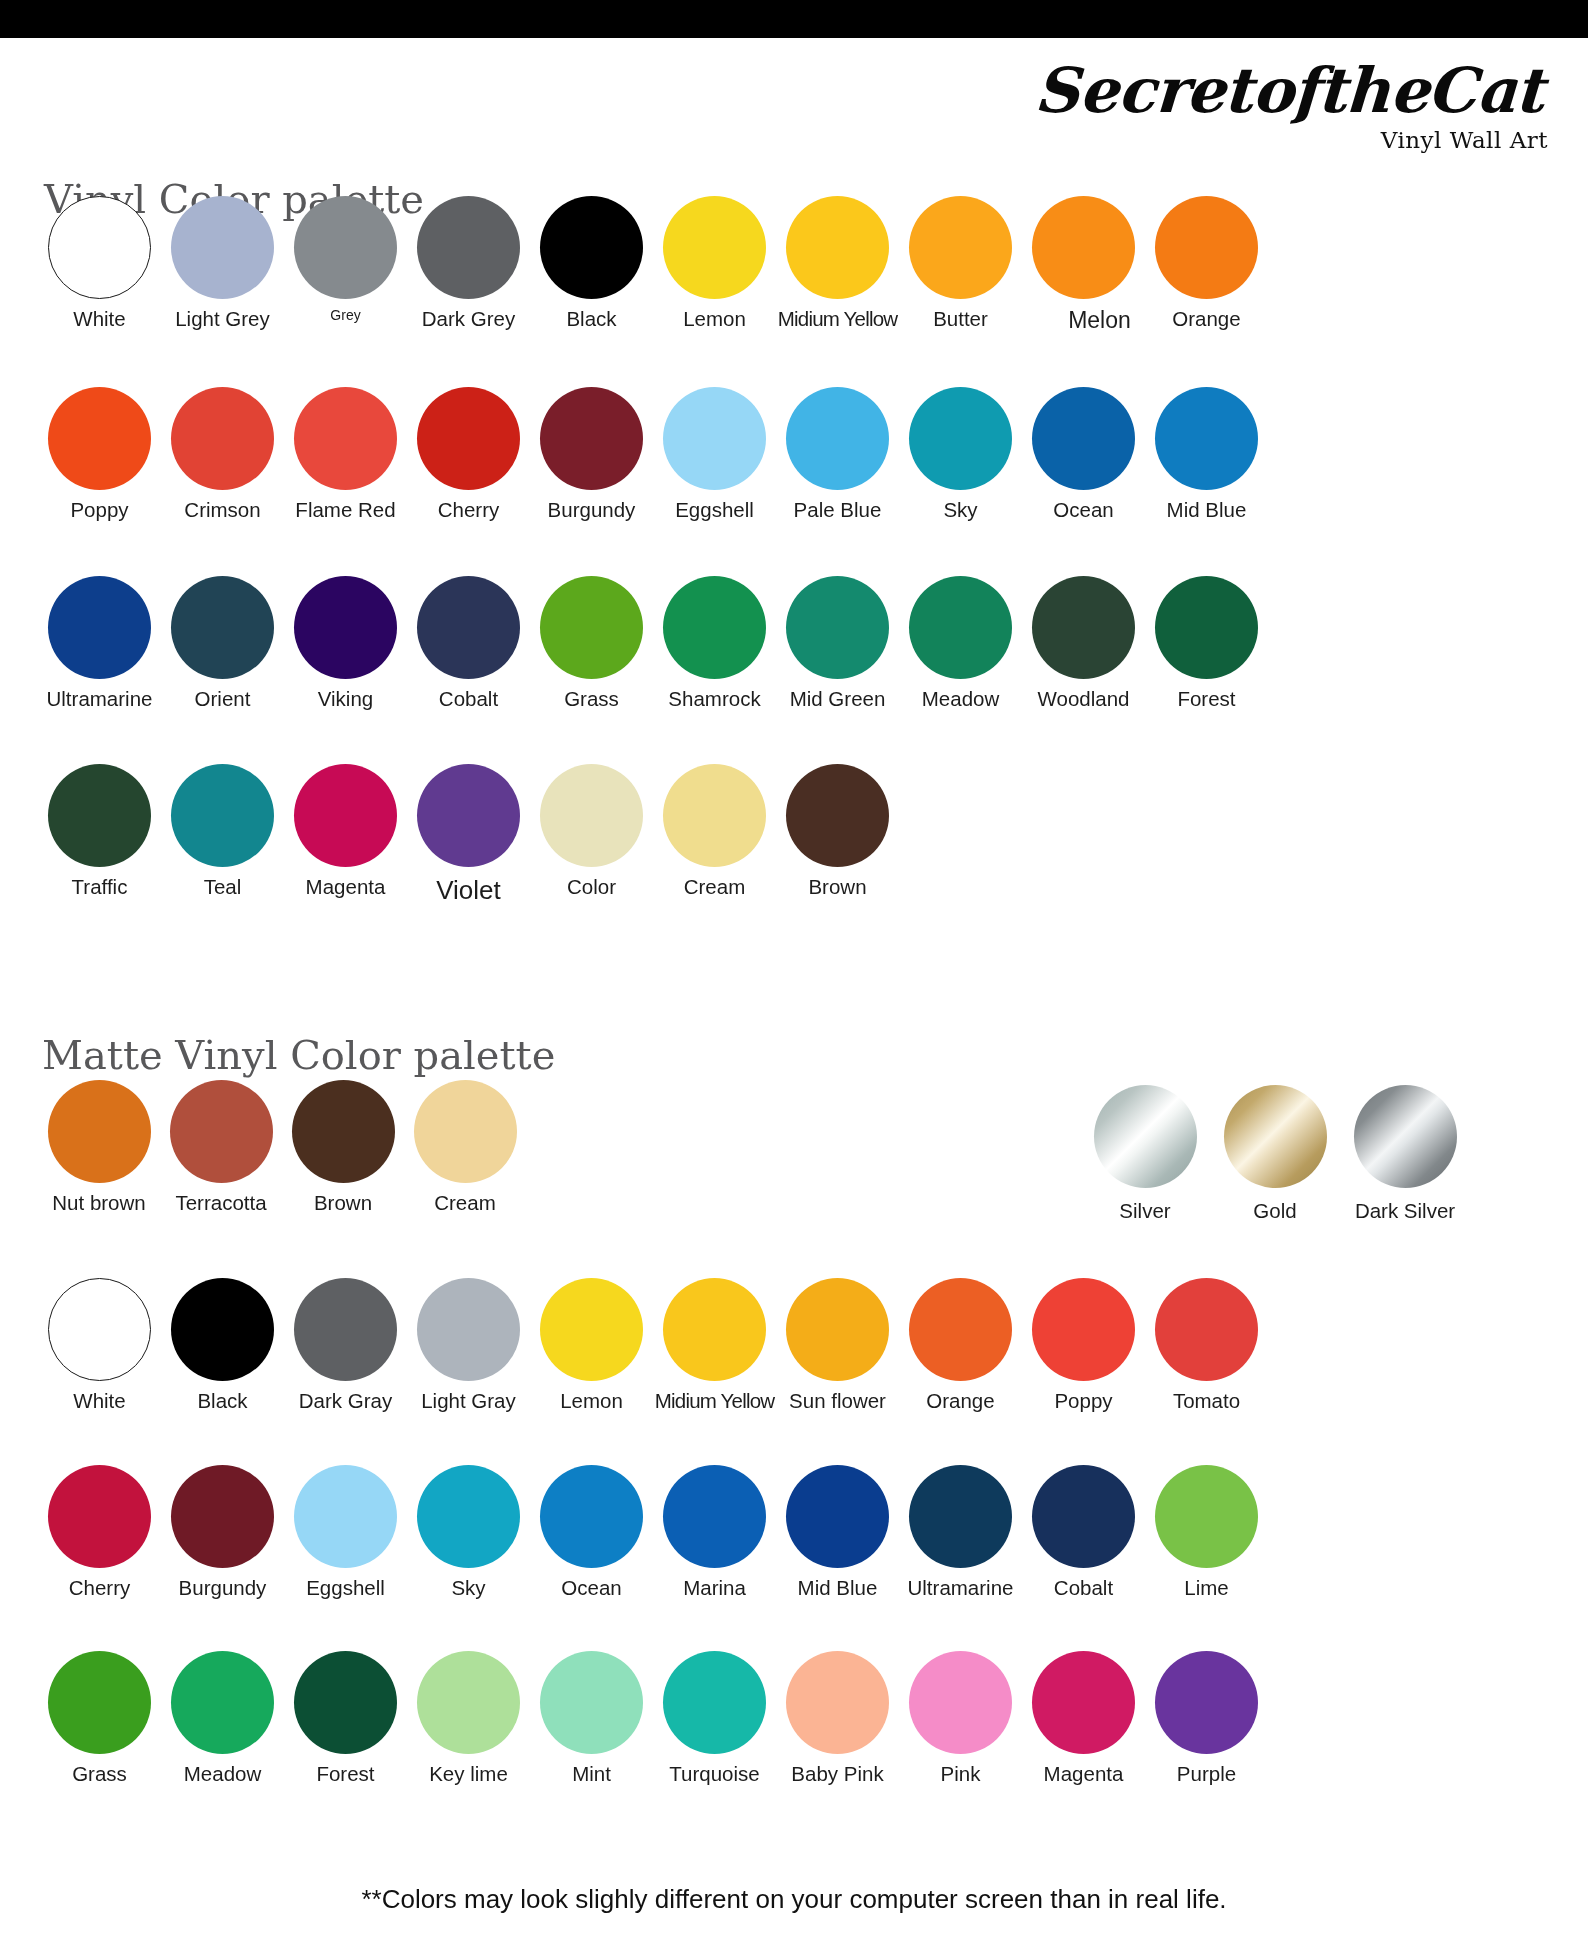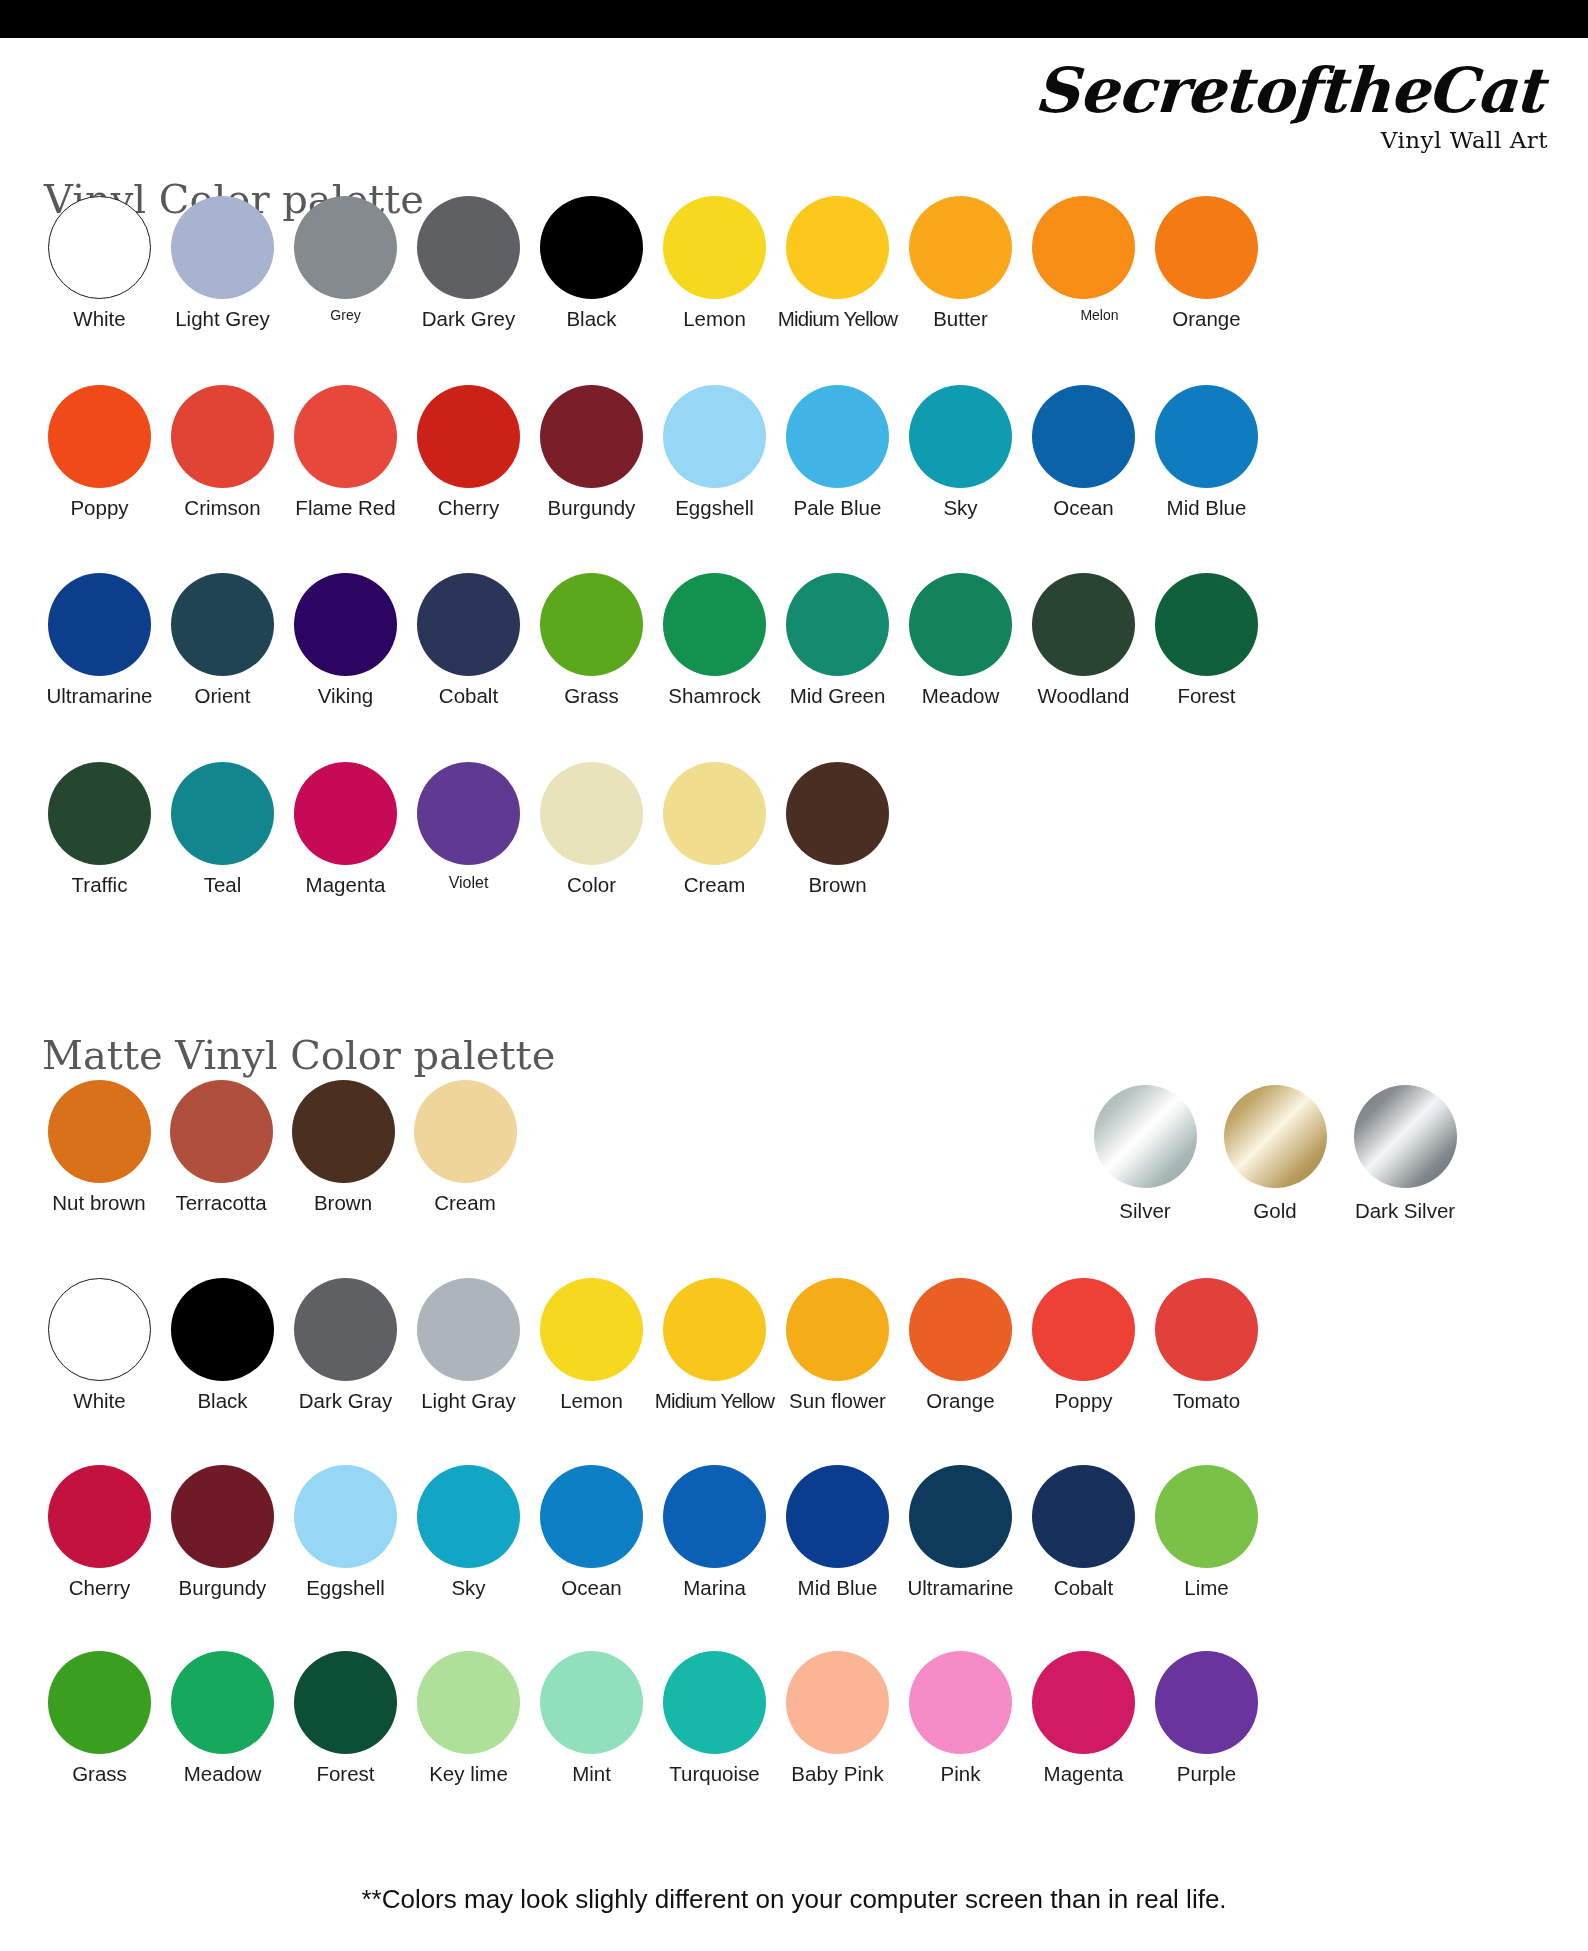--- a/index.html
+++ b/index.html
@@ -163,21 +163,21 @@
       <div class="cell">
         <div class="dot" style="width: 103px; height: 103px; background: rgb(251, 200, 27);"></div>
         <div class="cap tight" style="font-size: 20.5px;">Midium Yellow</div>
       </div>
       <div class="cell">
         <div class="dot" style="width: 103px; height: 103px; background: rgb(251, 167, 27);"></div>
         <div class="cap" style="font-size: 20.5px;">Butter</div>
       </div>
       <div class="cell">
         <div class="dot" style="width: 103px; height: 103px; background: rgb(248, 141, 22);"></div>
-        <div class="cap" style="font-size: 14px; margin-left: 32px;">Melon</div>
+        <div class="cap" style="font-size: 23px; margin-left: 32px;">Melon</div>
       </div>
       <div class="cell">
         <div class="dot" style="width: 103px; height: 103px; background: rgb(244, 123, 20);"></div>
         <div class="cap" style="font-size: 20.5px;">Orange</div>
       </div>
       <div class="cell">
         <div class="dot" style="width: 103px; height: 103px; background: rgb(239, 74, 24);"></div>
         <div class="cap" style="font-size: 20.5px;">Poppy</div>
       </div>
       <div class="cell">
@@ -263,21 +263,21 @@
       <div class="cell">
         <div class="dot" style="width: 103px; height: 103px; background: rgb(18, 134, 143);"></div>
         <div class="cap" style="font-size: 20.5px;">Teal</div>
       </div>
       <div class="cell">
         <div class="dot" style="width: 103px; height: 103px; background: rgb(199, 10, 85);"></div>
         <div class="cap" style="font-size: 20.5px;">Magenta</div>
       </div>
       <div class="cell">
         <div class="dot" style="width: 103px; height: 103px; background: rgb(96, 58, 144);"></div>
-        <div class="cap" style="font-size: 16px;">Violet</div>
+        <div class="cap" style="font-size: 26px;">Violet</div>
       </div>
       <div class="cell">
         <div class="dot" style="width: 103px; height: 103px; background: rgb(232, 227, 187);"></div>
         <div class="cap" style="font-size: 20.5px;">Color</div>
       </div>
       <div class="cell">
         <div class="dot" style="width: 103px; height: 103px; background: rgb(240, 221, 142);"></div>
         <div class="cap" style="font-size: 20.5px;">Cream</div>
       </div>
       <div class="cell">

